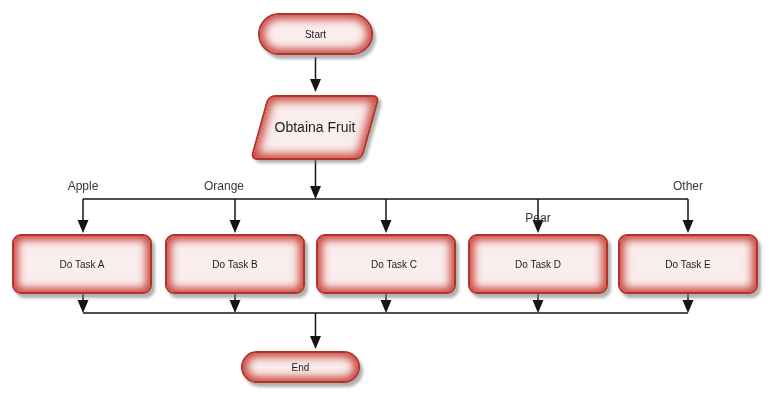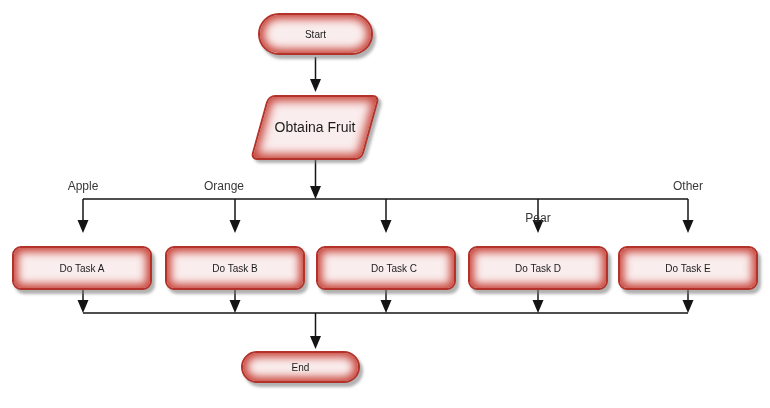--- a/index.html
+++ b/index.html
@@ -63,21 +63,21 @@
     position: absolute;
     top: 179px;
     width: 96px;
     margin-left: -48px;
     text-align: center;
     font-size: 12px;
     color: var(--label-color, #383838);
   }
   .n-start { left: 258px; top: 13px;  width: 115px; height: 42px; }
   .n-end   { left: 241px; top: 351px; width: 119px; height: 32px; }
-  .n-task  { top: 246px; width: 140px; height: 44px; }
+  .n-task  { top: 234px; width: 140px; height: 60px; }
   .n-a { left: 12px; }
   .n-b { left: 165px; }
   .n-c { left: 316px; padding-left: 16px; }
   .n-d { left: 468px; }
   .n-e { left: 618px; }
   .l-apple  { left: 83px; }
   .l-orange { left: 224px; }
   .l-peach  { left: 386px; }
   .l-pear   { left: 538px; margin-top: 32px; }
   .l-other  { left: 688px; }

